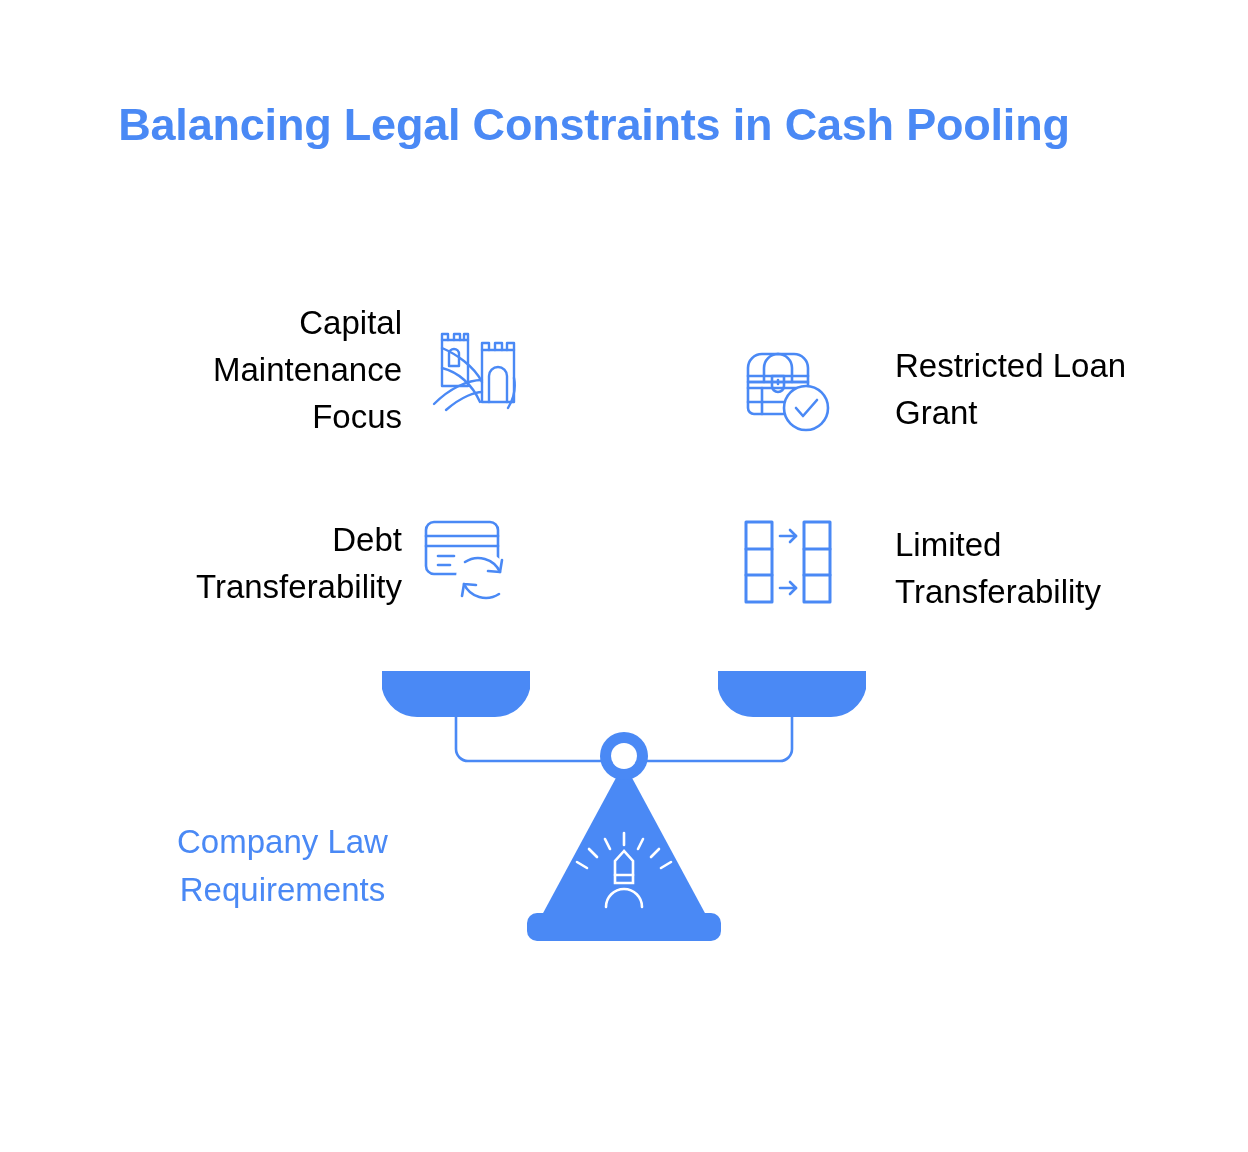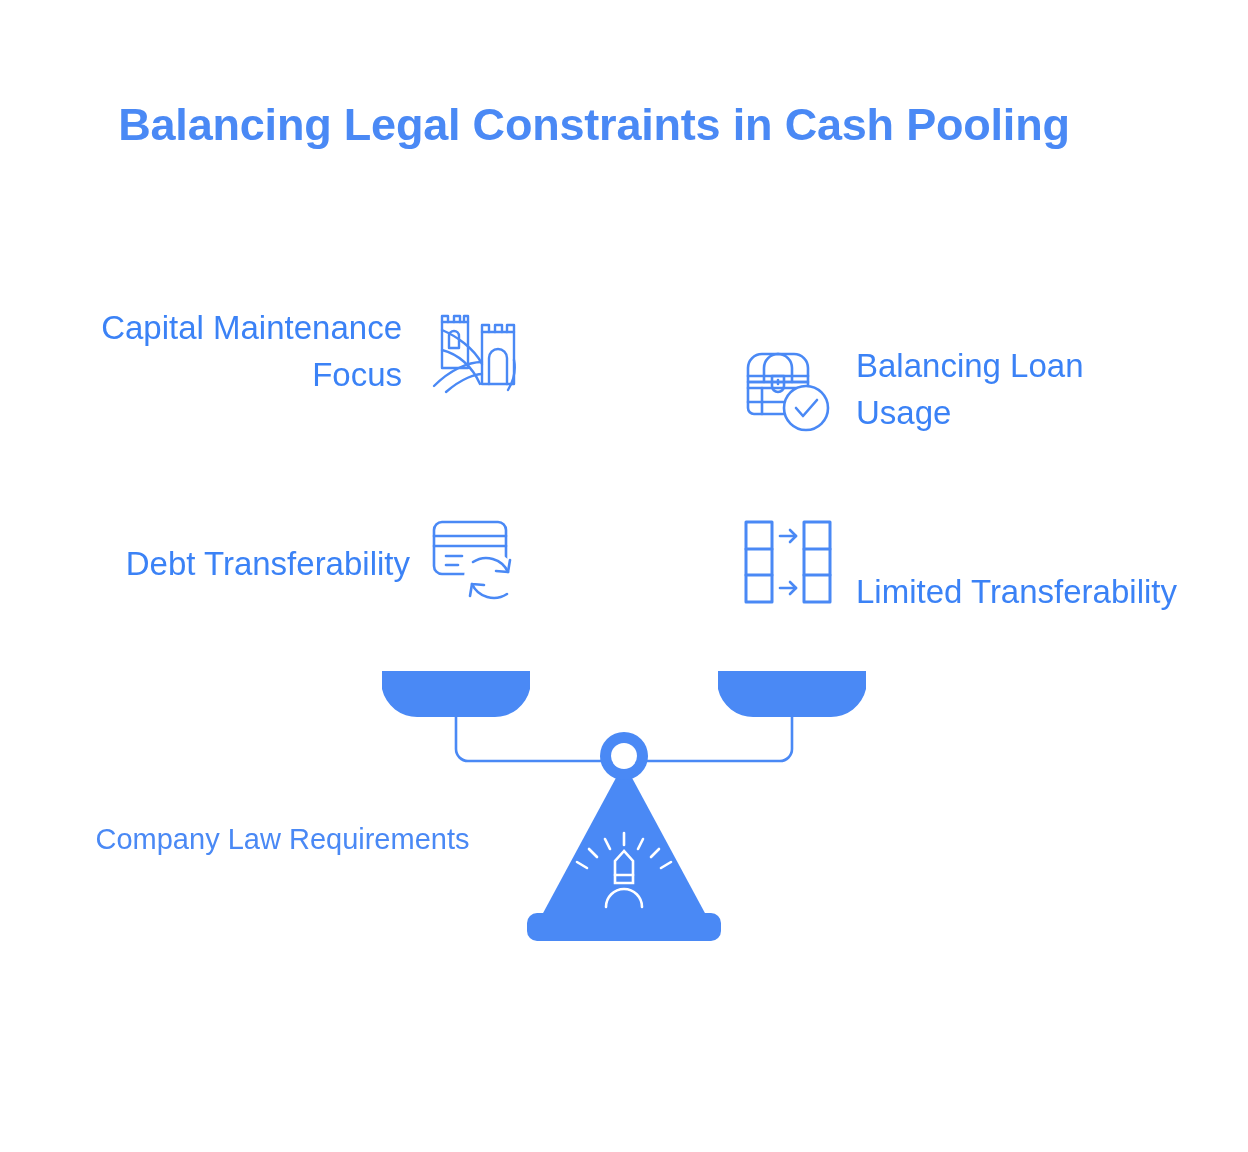--- a/index.html
+++ b/index.html
@@ -40,22 +40,23 @@
 
   
   .feature {
     position: absolute;
     display: flex;
     align-items: center;
   }
   .feature-label {
     font-size: 33px;
     line-height: 1.42;
-    color: #3b82f6;
+    color: #000000;
     font-weight: normal;
+    margin-left: 39px;
   }
   .feature-icon {
     flex: 0 0 auto;
     display: block;
   }
 
   .feature.left {
     justify-content: flex-end;
   }
   .feature.left .feature-label {
@@ -71,36 +72,36 @@
   .feature.right .feature-label {
     text-align: left;
   }
   .feature.right .feature-icon {
     margin-right: 18px;
   }
 
   
   #feature-capital-maintenance { left: 100px;  top: 300px; width: 420px; }
   #feature-restricted-loan     { left: 738px;  top: 338px; width: 440px; }
-  #feature-debt-transfer       { left: 108px;  top: 512px; width: 420px; }
+  #feature-debt-transfer       { left: 100px;  top: 512px; width: 420px; }
   #feature-limited-transfer    { left: 738px;  top: 512px; width: 440px; align-items: flex-end; }
 
   
   #scale {
     position: absolute;
     left: 374px;
     top: 663px;
     width: 500px;
     height: 280px;
   }
 
   
   .bottom-label {
     position: absolute;
-    font-size: 29px;
+    font-size: 33px;
     line-height: 1.45;
     color: #4a89f5;
     text-align: center;
   }
   #label-company-law   { left: 90px;  top: 818px; width: 385px; }
   #label-government-grant { left: 768px; top: 818px; width: 385px; }
 </style>
 </head>
 <body>
 
@@ -147,21 +148,21 @@
         <path d="M34 38 h12 v10 a6 6 0 0 1 -12 0 z"></path>
         <path d="M40 42 v4"></path>
 
         <path d="M24 50 v26"></path>
         <path d="M10 64 h60"></path>
 
         <circle cx="68" cy="70" r="22" fill="#ffffff"></circle>
         <path d="M58 70 l7 8 l14 -16" fill="none"></path>
       </svg>
     </span>
-    <div class="feature-label">Balancing Loan Usage</div>
+    <div class="feature-label">Restricted Loan Grant</div>
   </div>
 
   <div class="feature left" id="feature-debt-transfer">
     <div class="feature-label">Debt Transferability</div>
     <span class="feature-icon">
       <svg width="100" height="100" viewBox="0 0 100 100" fill="none" stroke="#4a89f5" stroke-width="2.6" stroke-linecap="round" stroke-linejoin="round">
 
         <rect x="6" y="10" width="72" height="52" rx="8"></rect>
         <path d="M6 24 h72"></path>
         <path d="M6 34 h72"></path>

